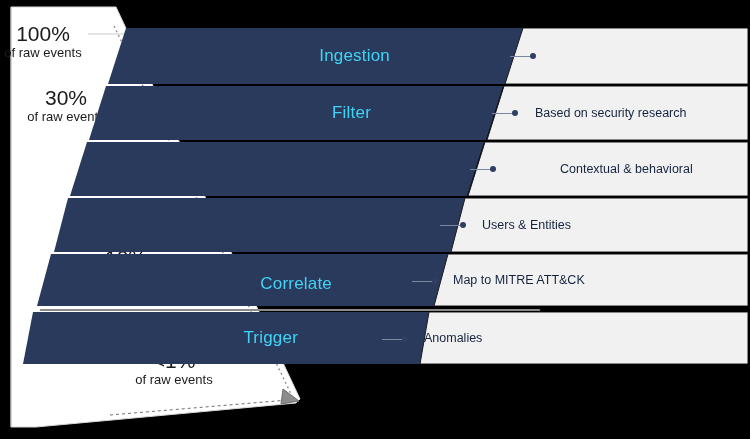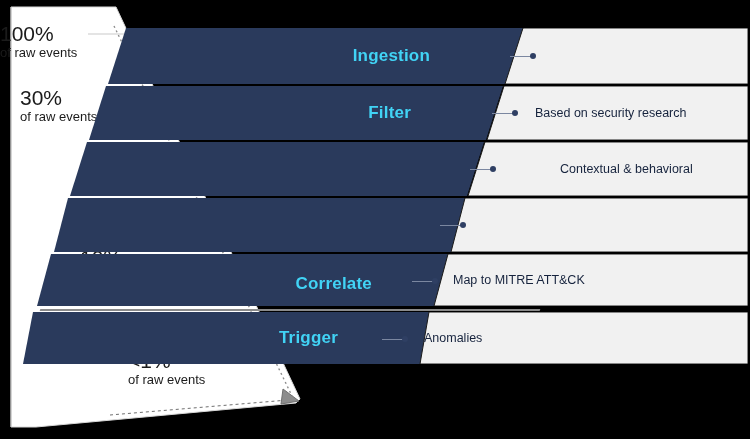--- a/index.html
+++ b/index.html
@@ -4,31 +4,31 @@
 <style>
   html,body{margin:0;padding:0;background:#000;}
   body{width:750px;height:439px;overflow:hidden;
        font-family:"Liberation Sans","DejaVu Sans",sans-serif;}
   #stage{position:relative;width:750px;height:439px;background:#000;}
 
   
   #left-panel{position:absolute;left:0;top:0;width:340px;height:439px;}
   #left-panel svg{position:absolute;left:0;top:0;}
 
-  .pct-group{position:absolute;text-align:left;color:#1b1b1b;}
+  .pct-group{position:absolute;text-align:center;color:#1b1b1b;}
   .pct-big{font-size:21px;line-height:23px;letter-spacing:0px;}
   .pct-sub{font-size:13px;line-height:16px;}
 
   
   .band{position:absolute;overflow:hidden;}
   .band .shape{position:absolute;left:0;top:0;width:100%;height:100%;}
   .band-label{position:absolute;top:0;height:100%;
               display:flex;align-items:center;justify-content:flex-end;
-              font-size:17px;font-weight:bold;color:#41D3F5;
-              letter-spacing:.2px;pointer-events:none;padding-left:40px;}
+              font-size:17px;font-weight:normal;color:#41D3F5;
+              letter-spacing:.2px;pointer-events:none;}
 
   
   .desc{position:absolute;}
   .desc .panel{position:absolute;left:0;top:0;width:100%;height:100%;}
   .desc-text{position:absolute;top:0;height:100%;display:flex;align-items:center;
              font-size:12.5px;color:#16233d;white-space:nowrap;}
   .lead{position:absolute;height:1px;background:#7b87a0;top:50%;}
   .dot{position:absolute;width:6px;height:6px;border-radius:50%;
        background:#2f3f63;top:50%;margin-top:-3px;}
 
@@ -147,20 +147,21 @@
   <div class="dot" style="left:490px;top:169px;"></div>
   <div class="desc-text" style="left:512px;top:142px;height:54px;margin-left:48px;">Contextual &amp; behavioral</div>
 
   <div class="desc" style="left:446px;top:198px;width:302px;height:54px;">
     <svg class="panel" viewBox="0 0 302 54" preserveAspectRatio="none">
       <polygon points="19,0 302,0 302,54 5,54" fill="#f1f1f1" stroke="#1b1b1b" stroke-width="1"></polygon>
     </svg>
   </div>
   <div class="lead" style="left:440px;top:225px;width:22px;"></div>
   <div class="dot" style="left:460px;top:225px;"></div>
+  <div class="desc-text" style="left:482px;top:198px;height:54px;">Users &amp; Entities</div>
 
   <div class="desc" style="left:429px;top:254px;width:319px;height:52px;">
     <svg class="panel" viewBox="0 0 319 52" preserveAspectRatio="none">
       <polygon points="19,0 319,0 319,52 5,52" fill="#f1f1f1" stroke="#1b1b1b" stroke-width="1"></polygon>
     </svg>
   </div>
   <div class="lead" style="left:412px;top:281px;width:22px;"></div>
   <div class="dot" style="left:432px;top:281px;"></div>
   <div class="desc-text" style="left:453px;top:254px;height:52px;">Map to MITRE ATT&amp;CK</div>
 

